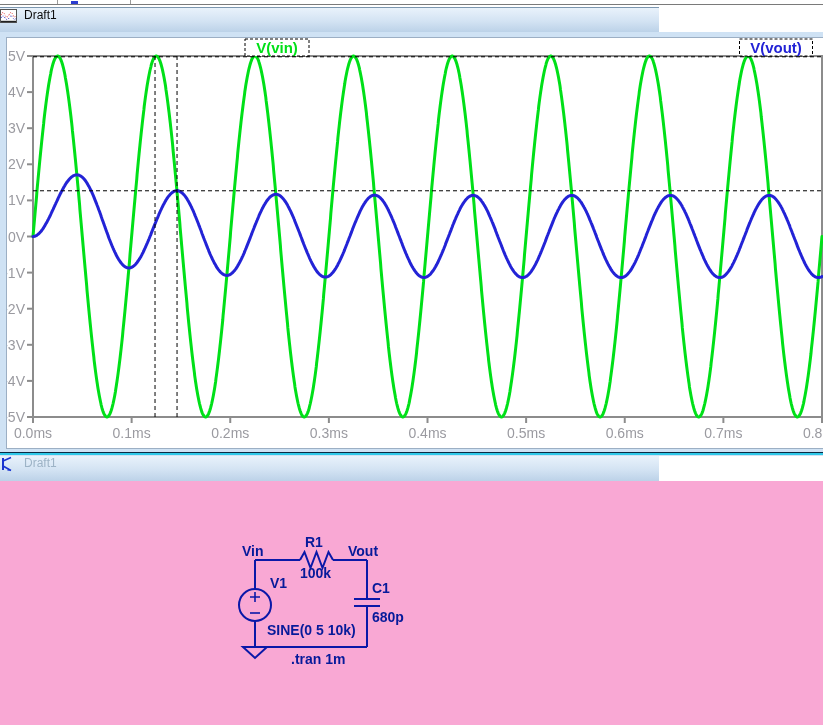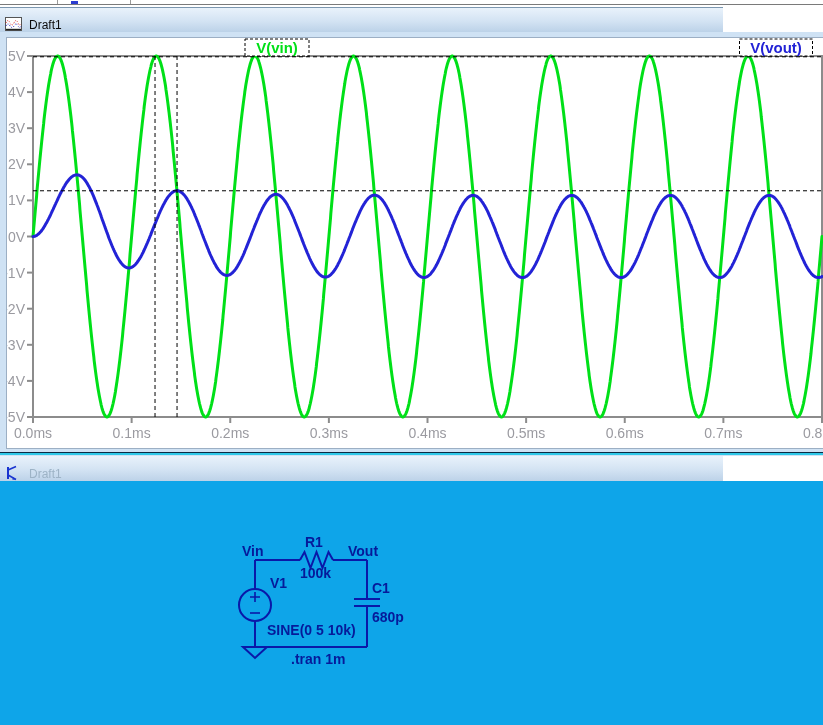--- a/index.html
+++ b/index.html
@@ -9,44 +9,44 @@
     -webkit-font-smoothing:antialiased;
   }
   
   .top-strip{position:absolute;left:0;top:0;width:823px;height:7px;background:#ffffff;}
   .top-strip .frag-line{position:absolute;left:0;top:4px;width:823px;height:1px;background:#7a7a7a;}
   .top-strip .frag-sep1{position:absolute;left:57px;top:0;width:1px;height:5px;background:#9a9a9a;}
   .top-strip .frag-sep2{position:absolute;left:130px;top:0;width:1px;height:5px;background:#9a9a9a;}
   .top-strip .frag-blue{position:absolute;left:71px;top:1px;width:7px;height:3px;background:#2a3bd0;}
   
   .titlebar{
-    position:absolute;left:0;width:723px;height:25px;
+    position:absolute;left:0;width:659px;height:25px;
     background:linear-gradient(#e9f2fb,#d3e3f3 55%,#bcd2e8);
     border-top:1px solid #7c97b0;
-    display:flex;align-items:flex-end;box-sizing:border-box;padding-left:5px;
+    display:flex;align-items:flex-start;box-sizing:border-box;
   }
   .titlebar .ticon{width:17px;height:16px;margin-right:7px;flex:0 0 auto;}
   .titlebar .tlabel{font-size:12px;color:#0c0c0c;}
   .titlebar.inactive .tlabel{color:#9db3c6;}
   #wave-titlebar{top:7px;}
   #schem-titlebar{top:456px;border-top:none;}
   
   .wave-pane{position:absolute;left:0;top:32px;width:823px;height:419px;background:#cfe2f4;}
   .plot-panel{
     position:absolute;left:6px;top:5px;width:817px;height:410px;background:#ffffff;
     border-top:1px solid #9cafc4;border-left:1px solid #9cafc4;border-bottom:1px solid #9cafc4;
     box-sizing:content-box;overflow:hidden;
   }
   .plot-panel svg{display:block;}
   
   .splitter{position:absolute;left:0;top:451px;width:823px;height:5px;background:#cfe2f4;}
   .splitter .dark{position:absolute;left:0;top:1px;width:823px;height:1px;background:#0c2a44;}
   .splitter .cyan{position:absolute;left:0;top:2px;width:823px;height:2px;background:#2fc8e8;}
   
-  .schem-pane{position:absolute;left:0;top:481px;width:823px;height:244px;background:#0ea5e9;}
+  .schem-pane{position:absolute;left:0;top:481px;width:823px;height:244px;background:#f9a8d4;}
   .schem-pane svg.schematic{position:absolute;left:0;top:0;}
   .schematic text{font-family:"Liberation Sans",sans-serif;font-weight:bold;font-size:14px;fill:#061a9a;}
 </style>
 </head>
 <body>
 
 <div class="top-strip">
   <div class="frag-sep1"></div>
   <div class="frag-sep2"></div>
   <div class="frag-blue"></div>

